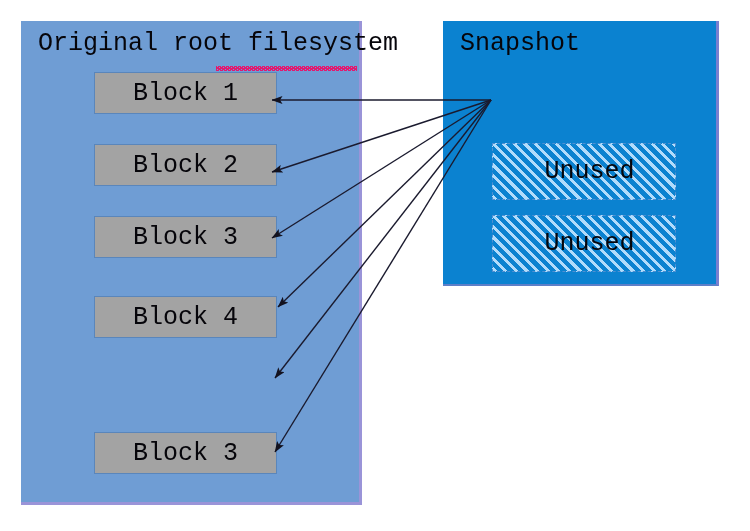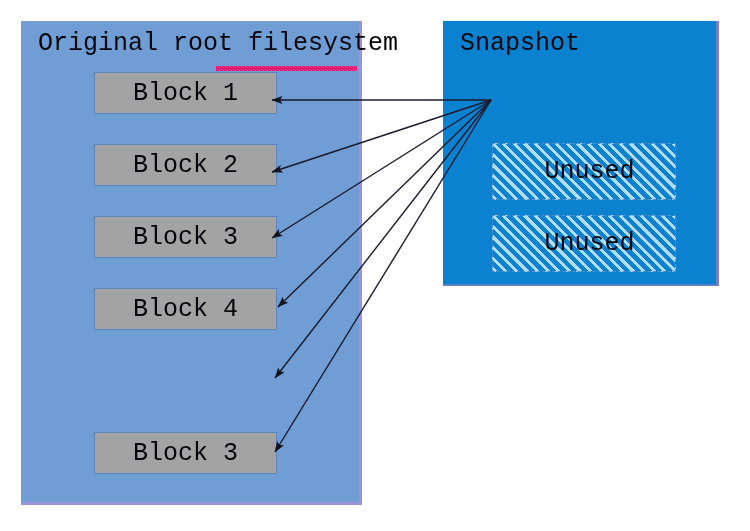--- a/index.html
+++ b/index.html
@@ -137,21 +137,21 @@
 
     <div class="block block-fs" style="top:51px">
       <span class="block-label">Block 1</span>
     </div>
     <div class="block block-fs" style="top:123px">
       <span class="block-label">Block 2</span>
     </div>
     <div class="block block-fs" style="top:195px">
       <span class="block-label">Block 3</span>
     </div>
-    <div class="block block-fs" style="top:267px">
+    <div class="block block-fs" style="top:275px">
       <span class="block-label">Block 4</span>
     </div>
     <div class="block block-fs" style="top:411px">
       <span class="block-label">Block 3</span>
     </div>
   </div>
 
   <div class="panel" id="panel-snapshot">
     <div class="panel-title">Snapshot</div>
 

